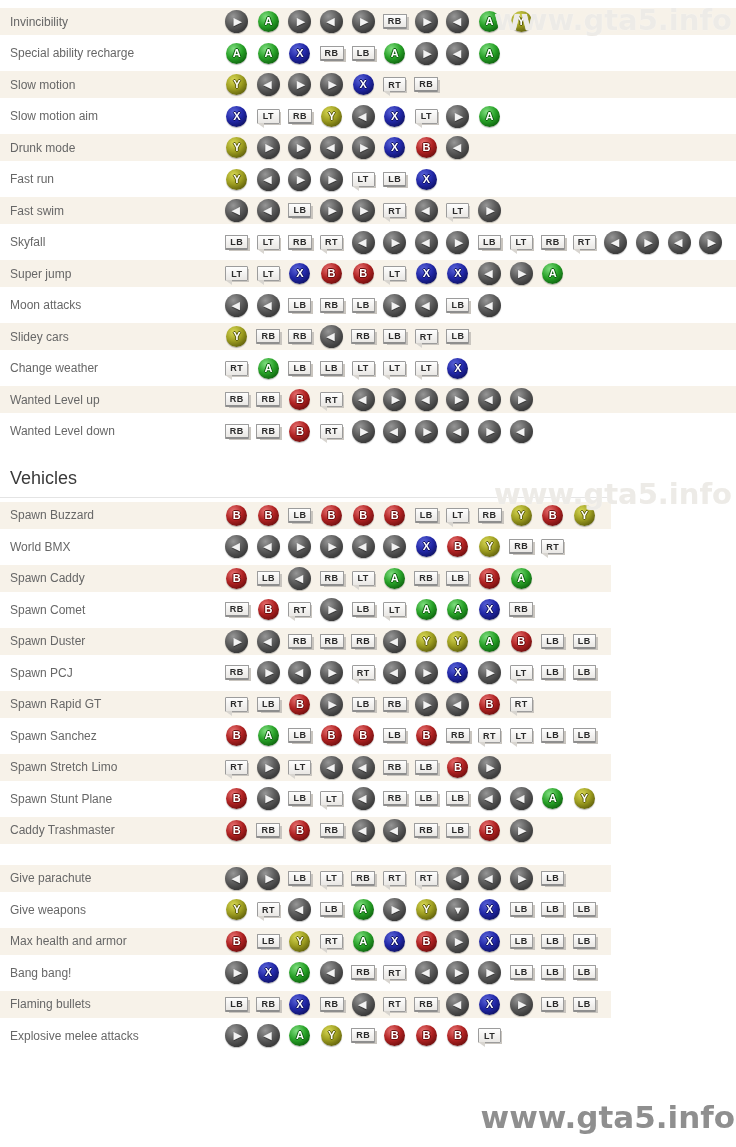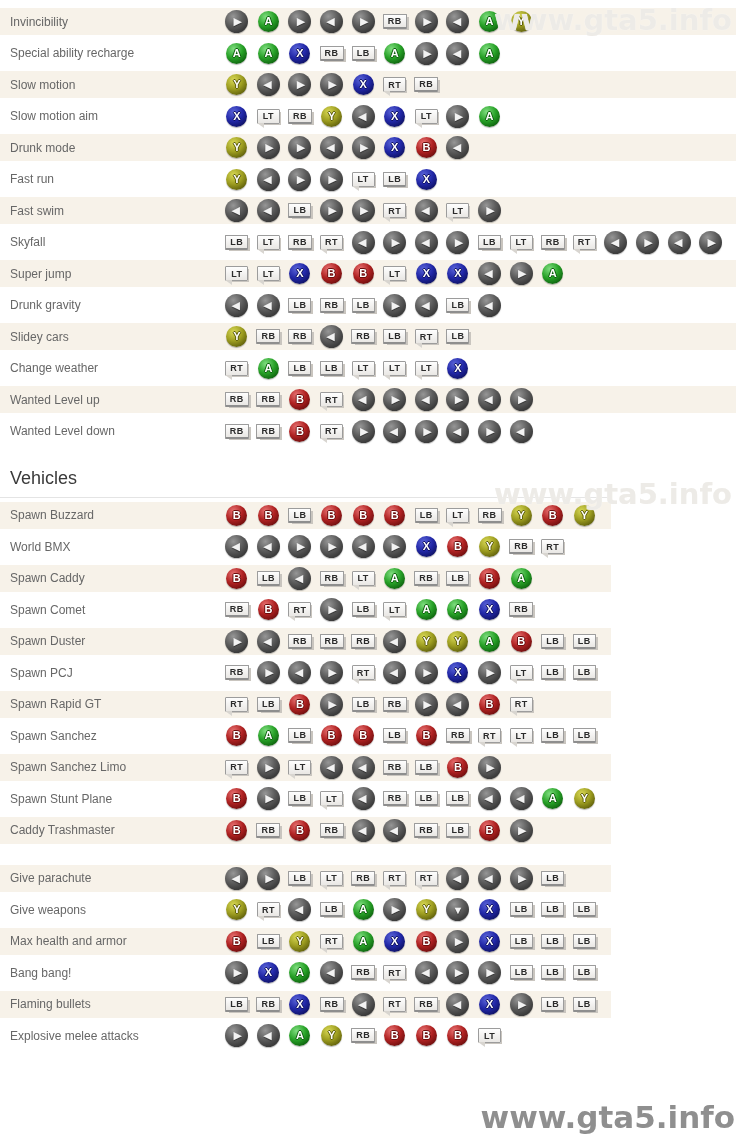--- a/index.html
+++ b/index.html
@@ -504,21 +504,21 @@
                 </span>
               </span>
               <span class="slot">
                 <span class="face" style="background: radial-gradient(circle at 36% 28%, rgb(127, 221, 127), rgb(40, 162, 40) 45%, rgb(12, 94, 12) 82%);">
                   <span class="face-letter" style="text-shadow: rgb(12, 94, 12) -1px 0px 0px, rgb(12, 94, 12) 1px 0px 0px, rgb(12, 94, 12) 0px -1px 0px, rgb(12, 94, 12) 0px 1px 0px;">A</span>
                 </span>
               </span>
             </span>
           </div>
           <div class="row">
-            <span class="row-label">Drunk gravity</span>
+            <span class="row-label">Moon attacks</span>
             <span class="seq">
               <span class="slot">
                 <span class="dpad">
                   <span class="arrow left">◀</span>
                 </span>
               </span>
               <span class="slot">
                 <span class="dpad">
                   <span class="arrow left">◀</span>
                 </span>
@@ -1124,21 +1124,21 @@
               </span>
               <span class="slot">
                 <span class="key bumper">LB</span>
               </span>
               <span class="slot">
                 <span class="key bumper">LB</span>
               </span>
             </span>
           </div>
           <div class="row">
-            <span class="row-label">Spawn Sanchez Limo</span>
+            <span class="row-label">Spawn Stretch Limo</span>
             <span class="seq">
               <span class="slot">
                 <span class="key trigger">RT</span>
               </span>
               <span class="slot">
                 <span class="dpad">
                   <span class="arrow right">▶</span>
                 </span>
               </span>
               <span class="slot">

